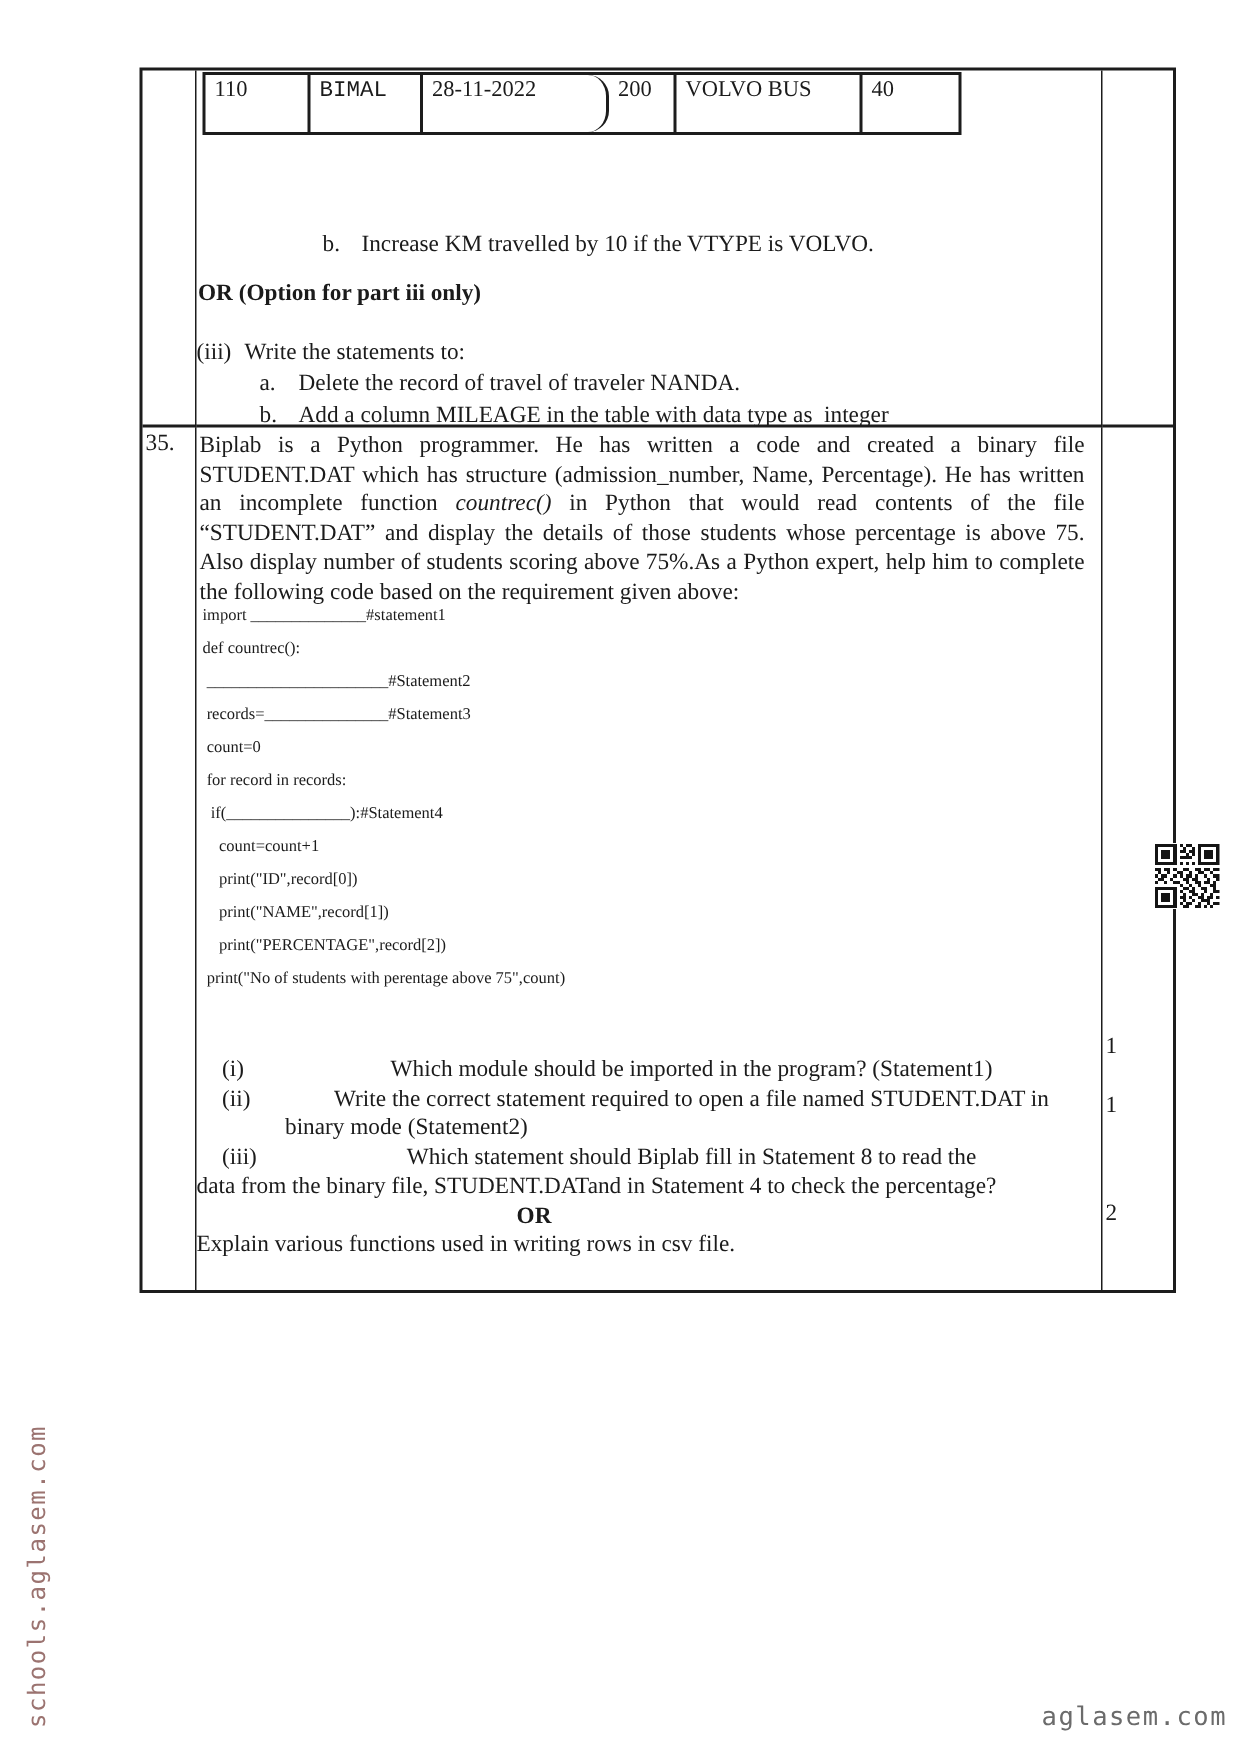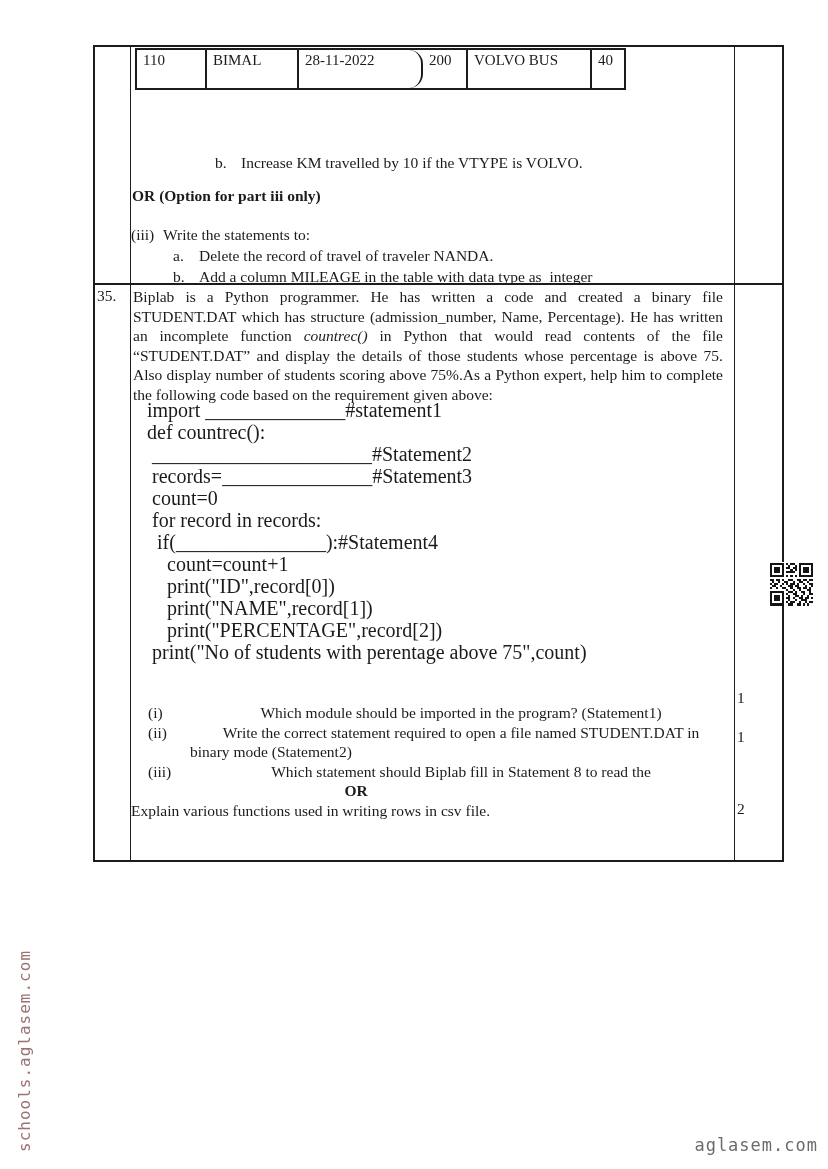--- a/index.html
+++ b/index.html
@@ -37,41 +37,41 @@
     border:2px solid #1c1c1c;
     height:42px;
   }
   .inner-table .dcell {
     border-right:2px solid #1c1c1c;
     padding:1px 6px;
     font-size:15px;
     line-height:19px;
   }
   .inner-table .dcell:last-child { border-right:none; }
-  .dc0{width:70px;} .dc1{width:92px;} .dc2{width:124px;border-radius:14px;}
-  .dc3{width:45px;} .dc4{width:124px;} .dc5{width:32px;}
+  .dc0{width:70px;} .dc1{width:75px;font-family:Liberation Mono, monospace;} .dc2{width:124px;border-radius:14px;}
+  .dc3{width:45px;} .dc4{width:124px;} .dc5{width:64px;}
 
   .line-b   { top:106px; left:84px; }
   .line-b .lbl  { display:inline-block; width:26px; }
   .or-head  { top:139px; left:1px; }
   .part-iii { top:178px; left:0px; }
   .part-iii .lbl3 { display:inline-block; width:32px; }
   .sub-a { top:199px; left:42px; }
   .sub-b { top:220px; left:42px; }
   .sub-a .lbl, .sub-b .lbl { display:inline-block; width:26px; }
   .ws-pre { white-space:pre-wrap; }
 
   
   .q35-para {
     position:absolute; top:2px; left:2px; width:590px;
     text-align:justify;
   }
   .q35-code {
-    position:absolute; top:114px; left:16px;
-    font-size:20px; line-height:22px;
+    position:absolute; top:114px; left:4px;
+    font-size:11px; line-height:22px;
   }
   .q35-code div { white-space:pre; }
 
   .q35-subqs { position:absolute; top:418px; left:0; width:601px; }
   .sq-row { display:flex; }
   .sq-label { width:42px; margin-left:17px; flex:none; }
   .sq-text { flex:1;text-align:center; }
   .sq-cont2 { margin-left:59px; }
   .cont-line { white-space:nowrap; }
   .or-center { width:450px; text-align:center; font-weight:bold; }
@@ -168,20 +168,21 @@
         </div>
         <div class="sq-row">
           <span class="sq-label">(ii)</span>
           <span class="sq-text">Write the correct statement required to open a file named STUDENT.DAT in</span>
         </div>
         <div class="sq-cont2">binary mode (Statement2)</div>
         <div class="sq-row">
           <span class="sq-label">(iii)</span>
           <span class="sq-text">Which statement should Biplab fill in Statement 8 to read the</span>
         </div>
+        <div class="cont-line">data from the binary file, STUDENT.DATand in Statement 4 to check the percentage?</div>
         <div class="or-center">OR</div>
         <div>Explain various functions used in writing rows in csv file.</div>
       </div>
     </div>
 
     <div class="cell marks-cell">
       <span class="mark mk1">1</span>
       <span class="mark mk2">1</span>
       <span class="mark mk3">2</span>
     </div>

